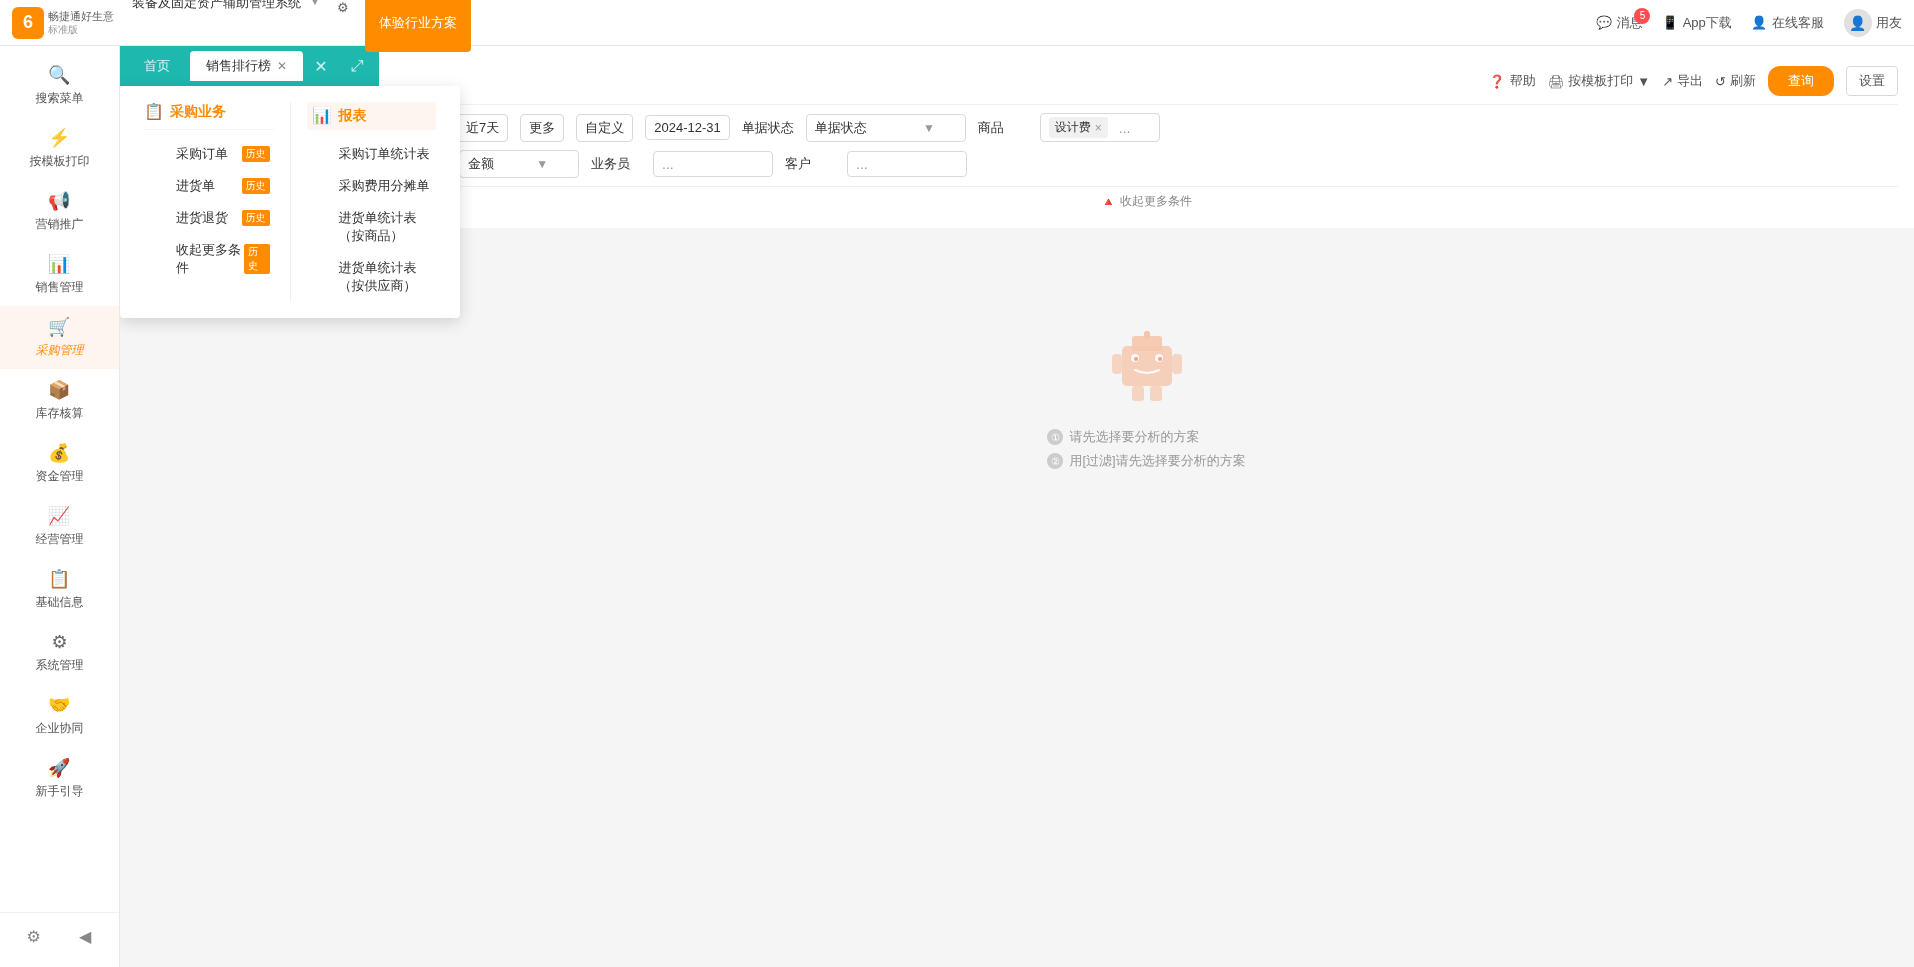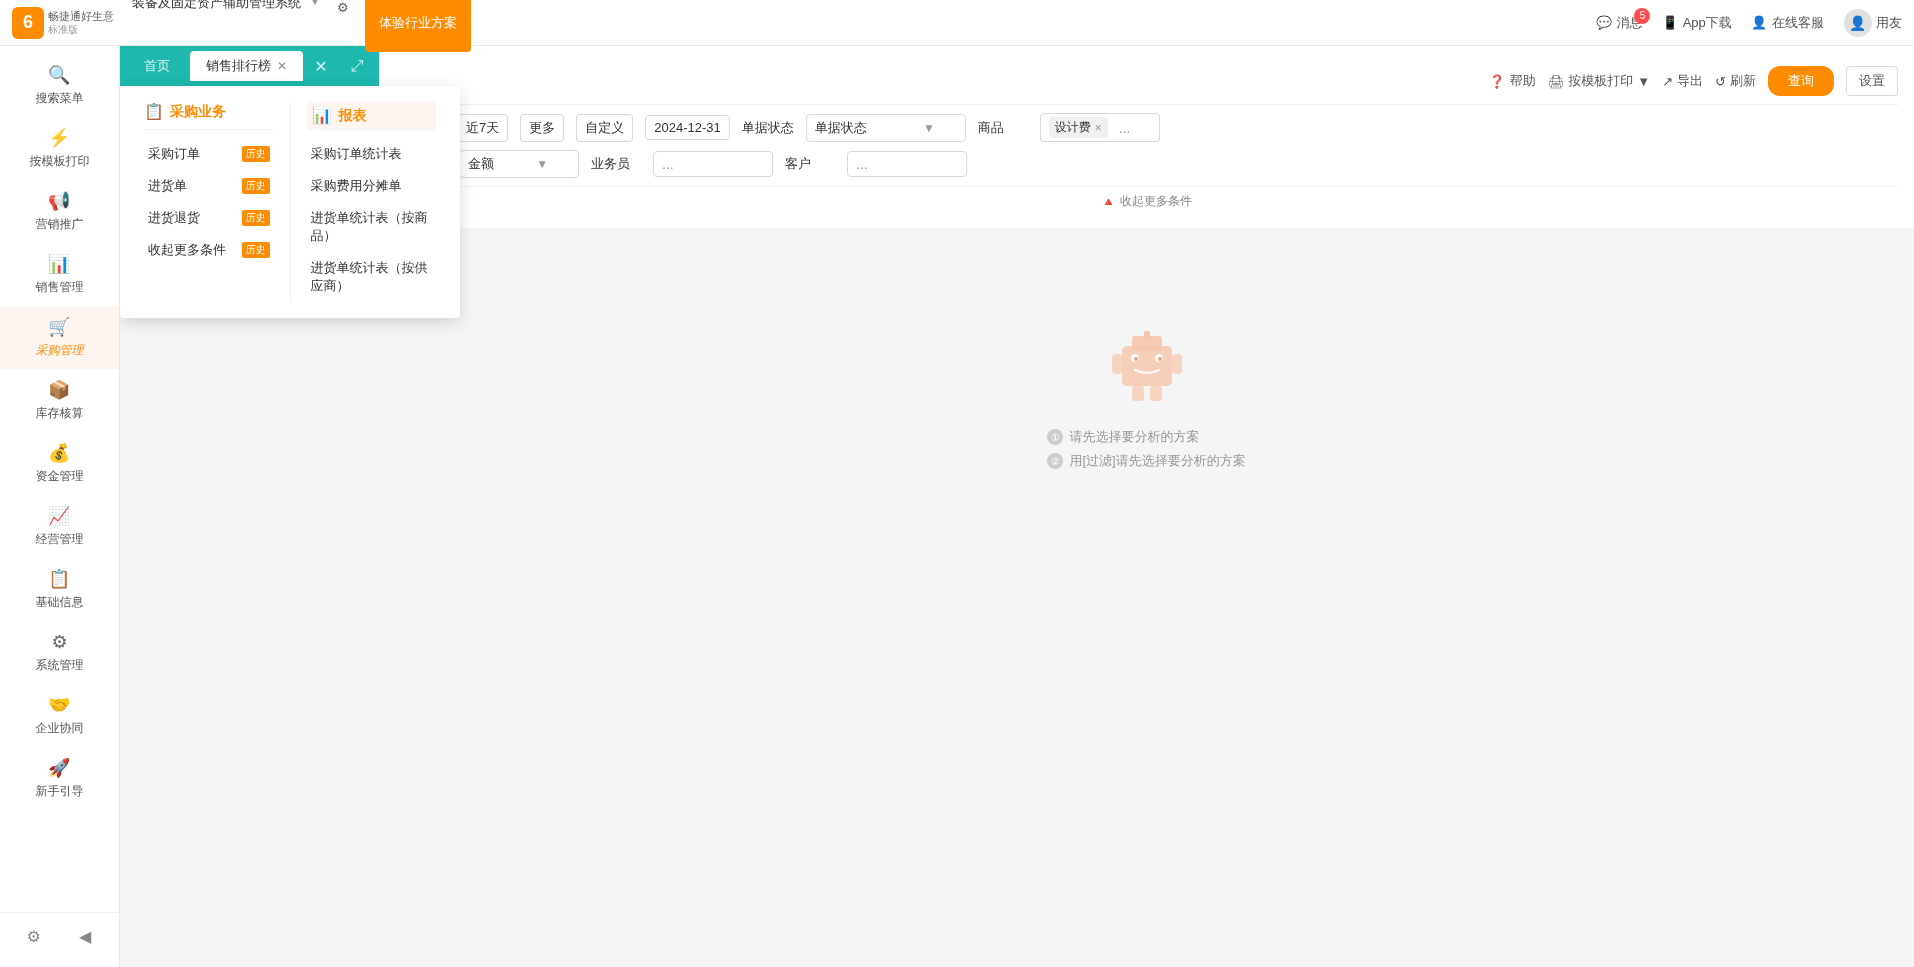--- a/index.html
+++ b/index.html
@@ -418,20 +418,21 @@
     }
     .dropdown-menu-item {
       display: flex;
       align-items: center;
       justify-content: space-between;
       padding: 7px 4px;
       cursor: pointer;
       color: #333;
       font-size: 13px;
       border-radius: 3px;
+      margin-left: 28px;
     }
     .history-tag {
       background: #ff8c00;
       color: #fff;
       font-size: 10px;
       padding: 1px 4px;
       border-radius: 2px;
     }
     .dropdown-divider {
       width: 1px;

